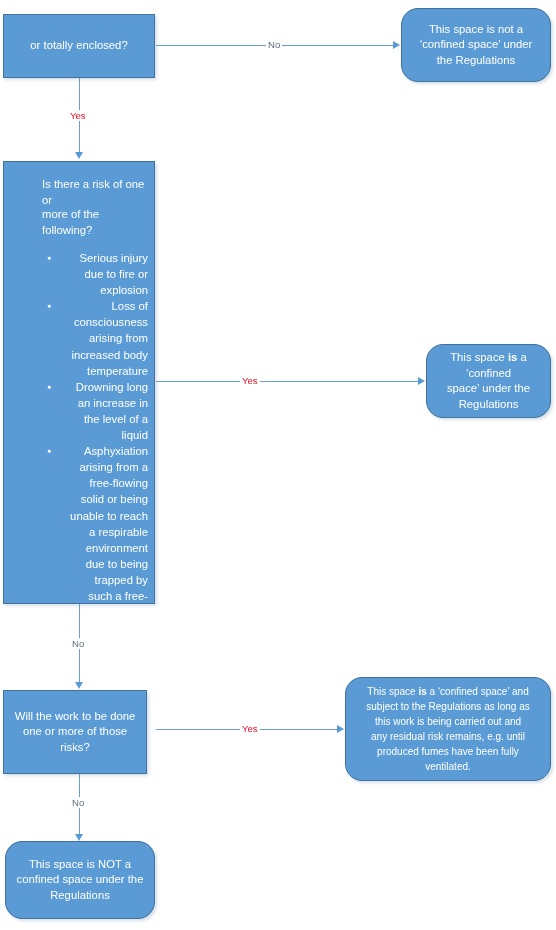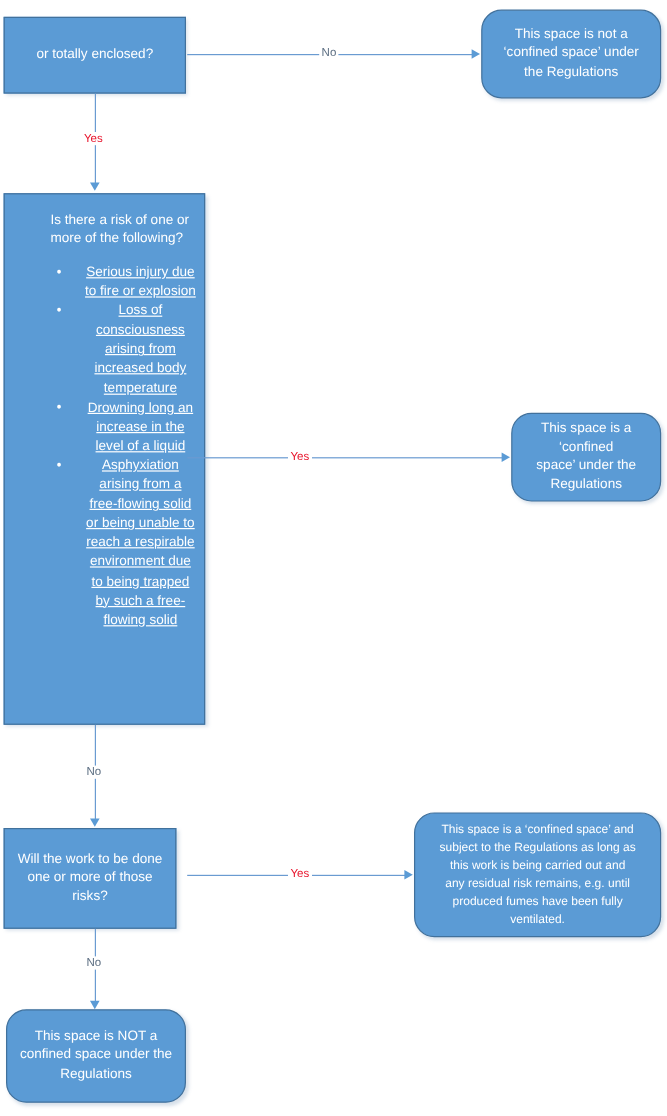--- a/index.html
+++ b/index.html
@@ -38,21 +38,21 @@
     padding: 4px 8px;
     box-shadow: 2px 2px 3px rgba(130,160,190,0.32);
   }
   .node.rounded {
     border-radius: 17px;
   }
   .node.square {
     border-radius: 0;
   }
   .node .ln { display: block; width: 100%; }
-  .node b { font-weight: normal; }
+  .node b { font-weight: bold; }
 
   
   .node.bullets {
     display: block;
     text-align: left;
     padding: 10px 6px 8px 8px;
     justify-content: flex-start;
   }
   .node.bullets .qtitle {
     display: block;
@@ -63,22 +63,21 @@
   .node.bullets ul {
     margin: 0;
     padding: 0 0 0 24px;
     list-style: none;
   }
   .node.bullets li {
     position: relative;
     margin: 0 0 0 0;
     padding: 0 0 0 6px;
     line-height: 16.1px;
-    text-align: center;
-    text-decoration: underline;
+    text-align: right;
   }
   .node.bullets li::before {
     content: "\25CF";
     position: absolute;
     left: -17px;
     top: -1px;
     font-size: 7px;
     line-height: 17px;
     color: #ffffff;
   }
@@ -134,21 +133,21 @@
   <div class="node rounded" style="left:401px; top:8px; width:150px; height:74px;">
     <span class="ln">This space is not a</span>
     <span class="ln">‘confined space’ under</span>
     <span class="ln">the Regulations</span>
   </div>
 
   <div class="conn-v" style="left:79px; top:78px; height:76px;"></div>
   <div class="arrow-down" style="left:74.5px; top:152px;"></div>
   <div class="elabel yes" style="left:68px; top:110px;">Yes</div>
 
-  <div class="node square bullets" style="left:3px; top:161px; width:168px; height:443px;padding-left:36px;">
+  <div class="node square bullets" style="left:3px; top:161px; width:152px; height:443px;padding-left:36px;">
     <span class="qtitle">Is there a risk of one or</span>
     <span class="qtitle" style="margin-top:-13px;">more of the following?</span>
     <ul>
       <li>Serious injury due to fire or explosion</li>
       <li>Loss of consciousness arising from increased body temperature</li>
       <li>Drowning long an increase in the level of a liquid</li>
       <li>Asphyxiation arising from a free-flowing solid or being unable to reach a respirable environment due to being trapped by such a free-flowing solid</li>
     </ul>
   </div>
 

